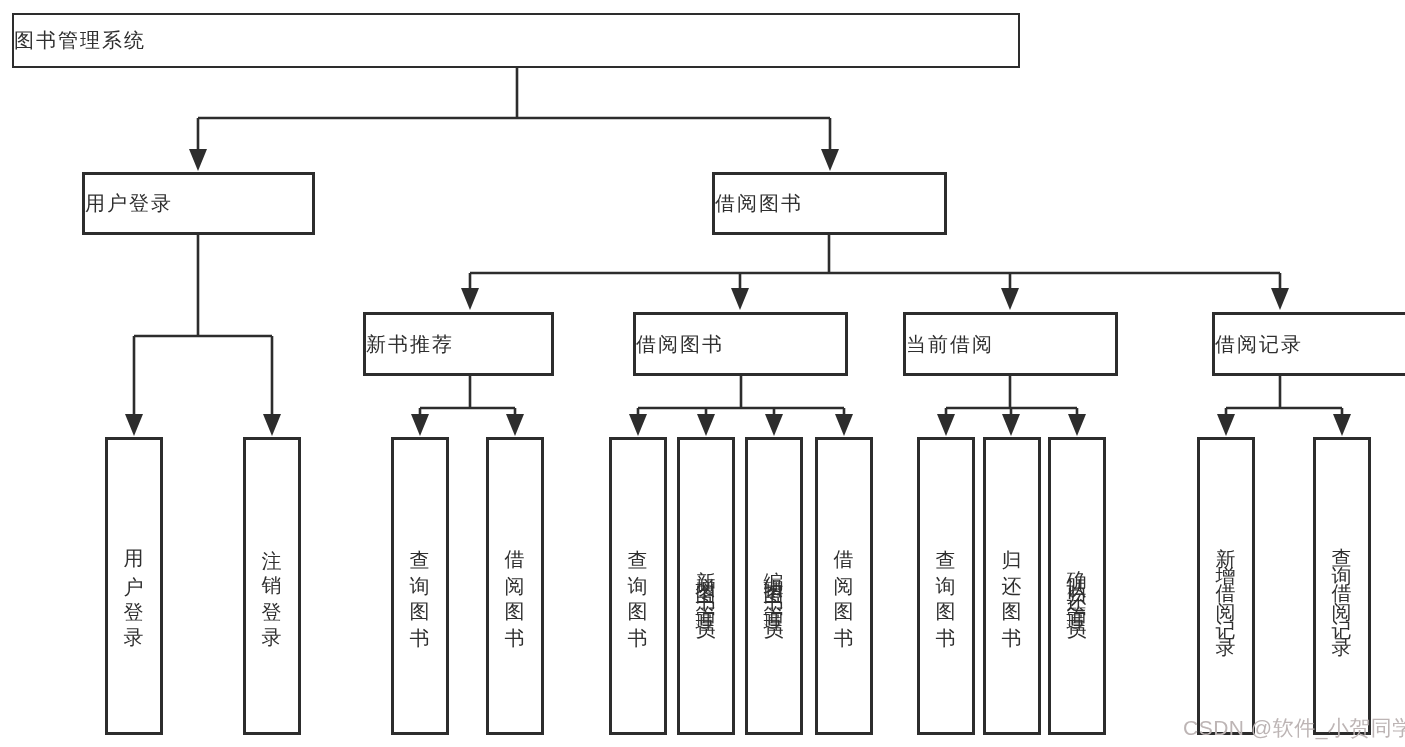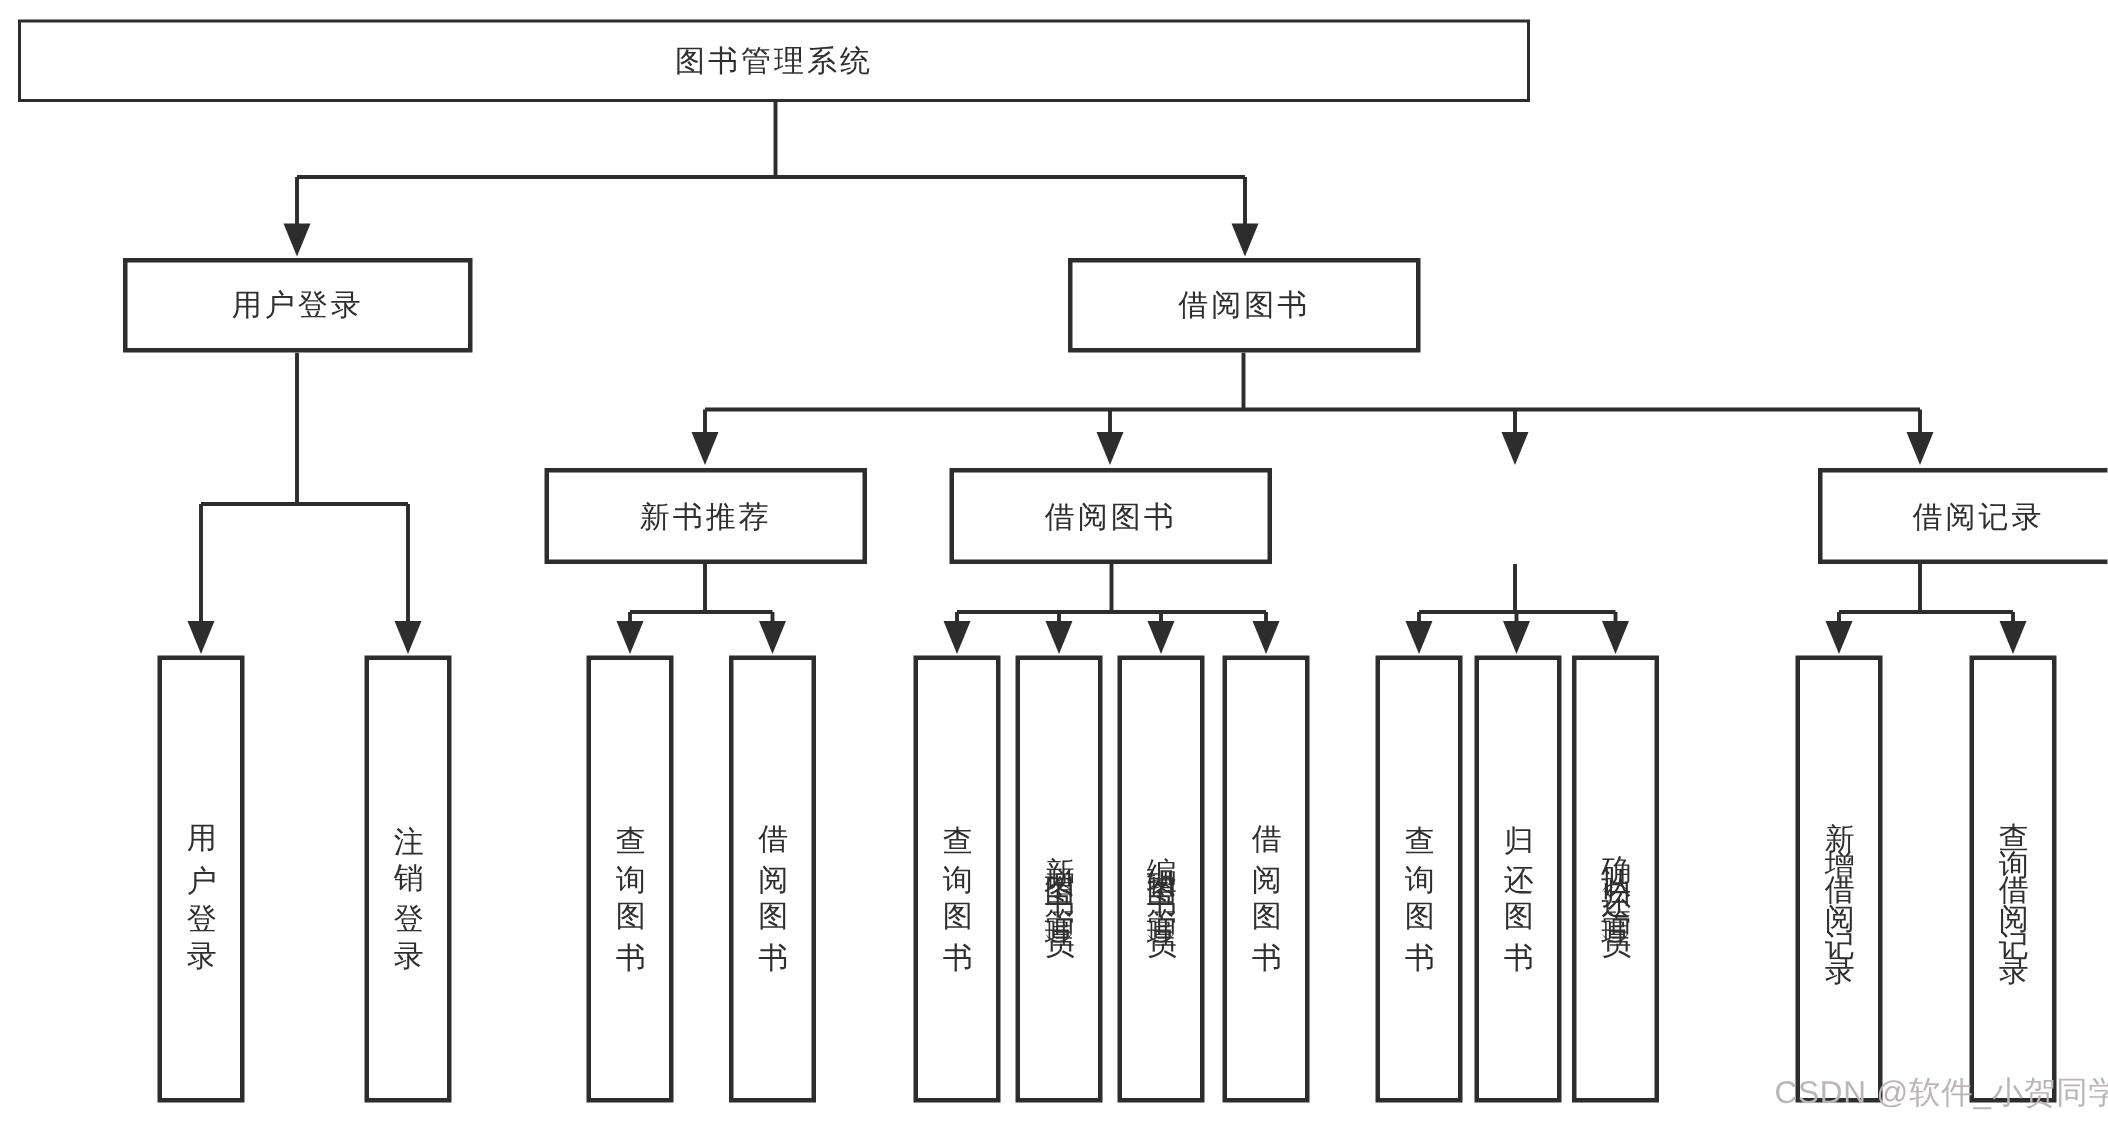--- a/index.html
+++ b/index.html
@@ -1,21 +1,21 @@
 <!DOCTYPE html>
 <html style="--line: #2d2d2d; --text: #2f2f2f; --watermark: #bdb5b5; --background: #ffffff;"><head>
 <meta charset="utf-8">
 <style>
   :root { --line:#2d2d2d; --text:#2f2f2f; --watermark:#bdb5b5; --background:#ffffff; }
   * { margin:0; padding:0; box-sizing:border-box; }
   body { font-family:"Liberation Sans", sans-serif; background:var(--background); }
   .canvas { position:relative; width:1405px; height:747px; background:var(--background); overflow:hidden; }
   .connectors { position:absolute; left:0; top:0; z-index:1; }
   .node { position:absolute; z-index:2; background:#fff; border:3px solid var(--line);
-          display:flex; align-items:center; justify-content:center;
+          display:flex; align-items:center; 
           color:var(--text); font-size:20px; letter-spacing:2px; }
   .node.root { border-width:2.5px; }
   .leaf { position:absolute; z-index:2; top:437px; width:58px; height:298px;
           background:#fff; border:3px solid var(--line);
           display:flex; align-items:center; justify-content:center; }
   .leaf span { writing-mode:vertical-rl; color:var(--text); font-size:20px; line-height:1; }
   .ls-short span { letter-spacing:26px; }
   .ls-med   span { letter-spacing:18px; }
   .ls-long  span { letter-spacing:7px; }
   .watermark { position:absolute; left:1183px; top:714px; z-index:3;
@@ -62,25 +62,28 @@
     <span>图书管理系统</span>
   </div>
 
   <div class="node" style="left:82px; top:172px; width:233px; height:63px;">
     <span>用户登录</span>
   </div>
   <div class="node" style="left:712px; top:172px; width:235px; height:63px;">
     <span>借阅图书</span>
   </div>
 
-  <div class="node" style="left:363px; top:312px; width:215px; height:64px;">
+  <div class="node" style="left:363px; top:312px; width:191px; height:64px;">
     <span>新书推荐</span>
   </div>
   <div class="node" style="left:633px; top:312px; width:215px; height:64px;">
     <span>借阅图书</span>
+  </div>
+  <div class="node" style="left:903px; top:312px; width:215px; height:64px;">
+    <span>当前借阅</span>
   </div>
   <div class="node" style="left:1172px; top:312px; width:214px; height:64px;margin-left:40px;">
     <span>借阅记录</span>
   </div>
 
   <div class="leaf ls-short" style="left:105px;">
     <span>用户登录</span>
   </div>
   <div class="leaf ls-short" style="left:243px;">
     <span>注销登录</span>

